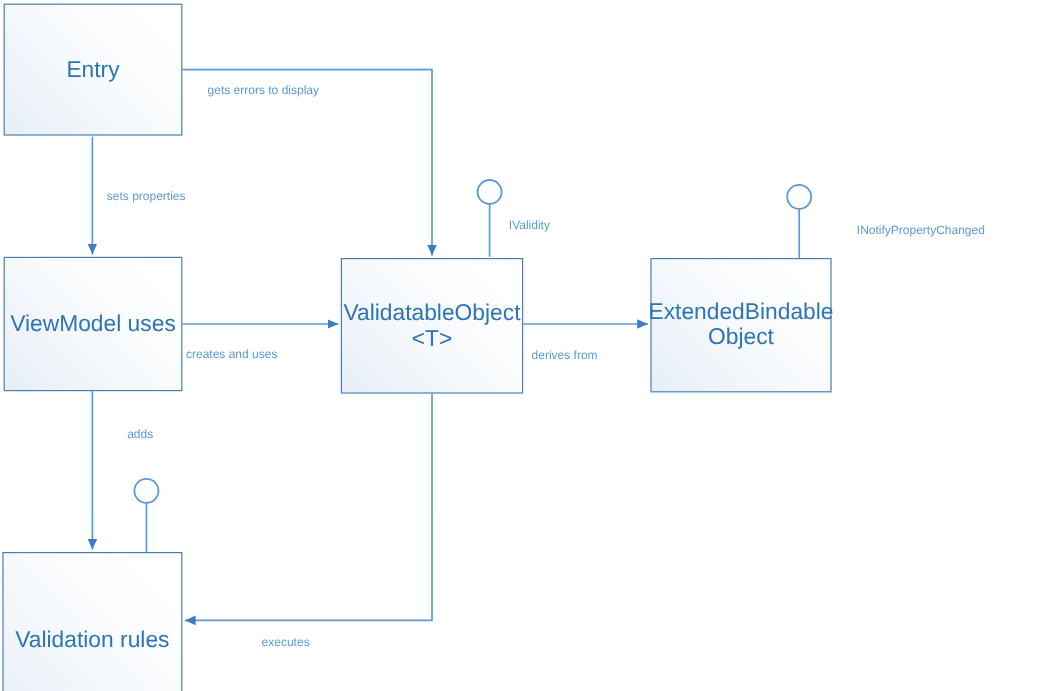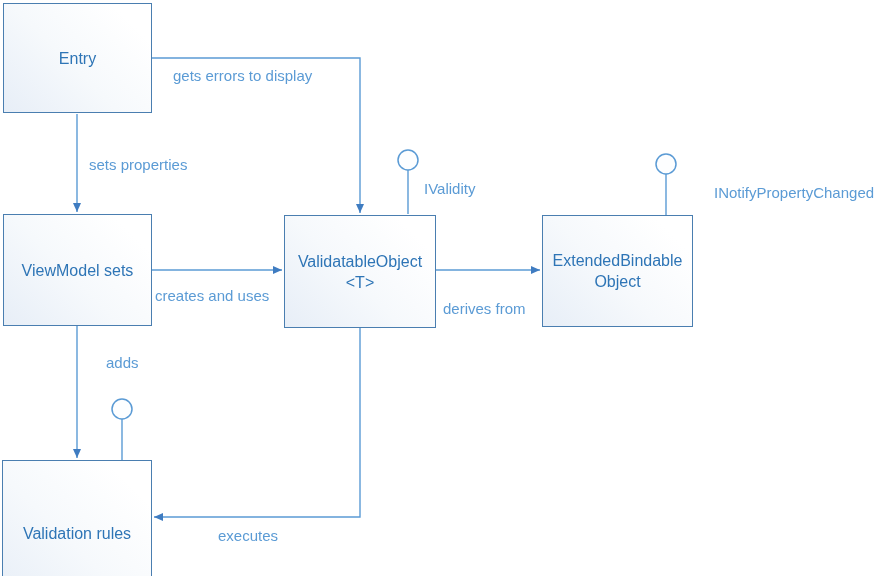--- a/index.html
+++ b/index.html
@@ -24,39 +24,39 @@
     position: absolute;
     box-sizing: border-box;
     border: 1.6px solid #4a7eb0;
     background: linear-gradient(45deg, #e7eef7 0%, #f6f9fc 45%, #ffffff 85%);
     display: flex;
     flex-direction: column;
     align-items: center;
     justify-content: center;
     text-align: center;
     color: #2e75b6;
-    font-size: 16px;
+    font-size: 19px;
     line-height: 21px;
   }
   .node-entry       { left: 3px;   top: 3px;   width: 149px; height: 110px; }
   .node-viewmodel   { left: 3px;   top: 214px; width: 149px; height: 112px; }
   .node-validatable { left: 284px; top: 215px; width: 152px; height: 113px; }
   .node-extended    { left: 542px; top: 215px; width: 151px; height: 112px; }
   .node-validation  { left: 2px;   top: 460px; width: 150px; height: 147px; }
   .edge-label {
     position: absolute;
     color: #5b9bd5;
-    font-size: 15px;
+    font-size: 10px;
     line-height: 17px;
     white-space: nowrap;
   }
   .lbl-gets-errors     { left: 173px; top: 67px;  }
   .lbl-sets-properties { left: 89px;  top: 156px; }
   .lbl-creates         { left: 155px; top: 287px; }
-  .lbl-derives         { left: 443px; top: 300px; }
+  .lbl-derives         { left: 443px; top: 288px; }
   .lbl-adds            { left: 106px; top: 354px; }
   .lbl-executes        { left: 218px; top: 527px; }
   .lbl-ivalidity       { left: 424px; top: 180px; }
   .lbl-inotify         { left: 679px; top: 184px; margin-left: 35px; }
   .lbl-ivalidationrule { left: 139px; top: 427px; }
 </style>
 </head>
 <body>
 
 <div id="canvas">
@@ -88,21 +88,21 @@
 
     <line x1="122" y1="419" x2="122" y2="460" stroke="#5b9bd5" stroke-width="1.4"></line>
     <circle cx="122" cy="409" r="10" fill="#fdfeff" stroke="#5b9bd5" stroke-width="1.5"></circle>
   </svg>
 
   <div class="node node-entry">
     <span>Entry</span>
   </div>
 
   <div class="node node-viewmodel">
-    <span>ViewModel sets</span>
+    <span>ViewModel uses</span>
   </div>
 
   <div class="node node-extended">
     <span>ExtendedBindable</span>
     <span>Object</span>
   </div>
 
   <div class="node node-validatable">
     <span>ValidatableObject</span>
     <span>&lt;T&gt;</span>

